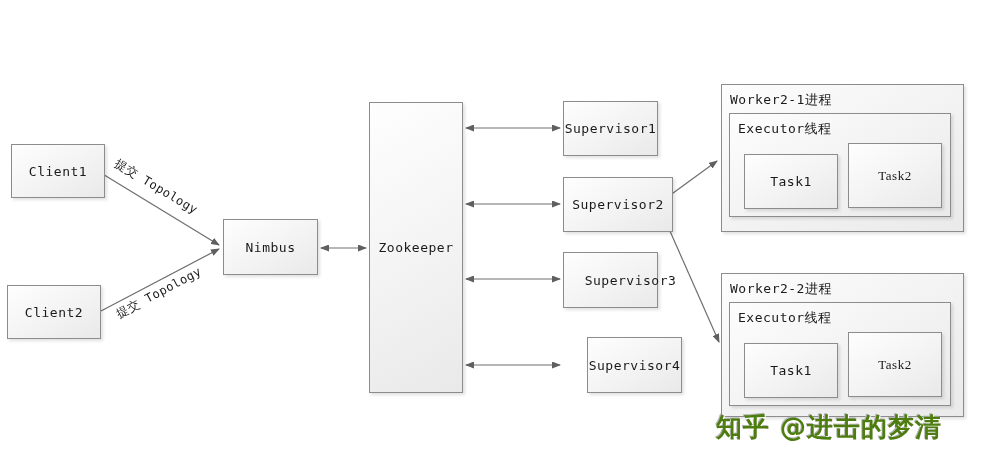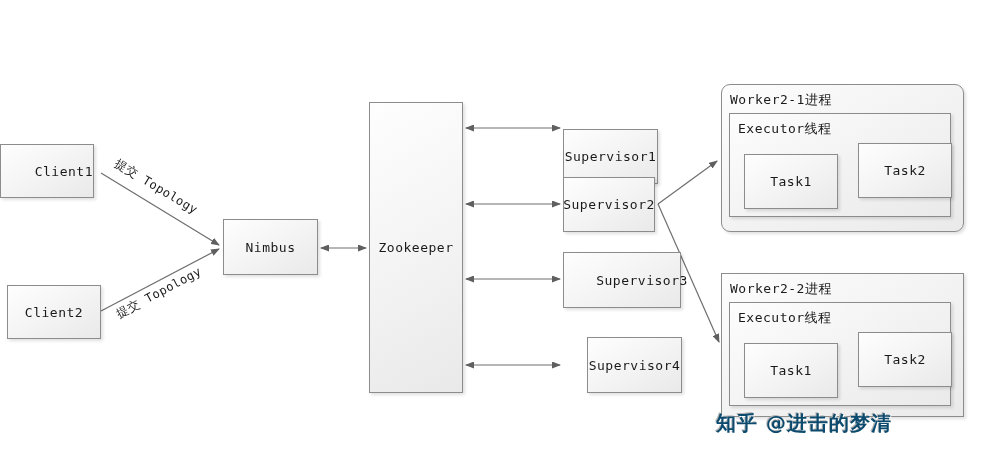--- a/index.html
+++ b/index.html
@@ -42,40 +42,40 @@
     letter-spacing:0.5px;
     color:#1a1a1a;
     white-space:nowrap;
     transform-origin:center center;
   }
   .edge-label.up{left:156px;top:187px;transform:translate(-50%,-50%) rotate(31deg);}
   .edge-label.down{left:159px;top:293px;transform:translate(-50%,-50%) rotate(-28deg);}
   #watermark{
     position:absolute;left:716px;top:410px;
     font-family:"DejaVu Sans","Liberation Sans",sans-serif;
-    font-size:20px;font-weight:bold;
-    color:#0c4a6e;
+    font-size:26px;font-weight:bold;
+    color:#4d7c0f;
     text-shadow:1px 1px 0 #ffffff,-1px -1px 0 #b3b3b3;
     letter-spacing:1px;
     white-space:nowrap;
   }
   
-  #client1{left:0;top:144px;width:94px;height:54px;justify-content:flex-end;}
+  #client1{left:11px;top:144px;width:94px;height:54px;}
   #client2{left:7px;top:285px;width:94px;height:54px;}
   #nimbus{left:223px;top:219px;width:95px;height:56px;}
   #zookeeper{left:369px;top:102px;width:94px;height:291px;}
-  #supervisor1{left:563px;top:101px;width:95px;height:55px;margin-top:28px;}
-  #supervisor2{left:563px;top:177px;width:92px;height:55px;justify-content:center;}
-  #supervisor3{left:563px;top:252px;width:118px;height:56px;padding-left:40px;}
+  #supervisor1{left:563px;top:101px;width:95px;height:55px;}
+  #supervisor2{left:563px;top:177px;width:110px;height:55px;justify-content:center;}
+  #supervisor3{left:563px;top:252px;width:95px;height:56px;padding-left:40px;}
   #supervisor4{left:563px;top:337px;width:95px;height:56px;margin-left:24px;}
-  #worker1{left:721px;top:84px;width:243px;height:148px;border-radius:9px;}
+  #worker1{left:721px;top:84px;width:243px;height:148px;}
   #worker2{left:721px;top:273px;width:243px;height:144px;}
   .executor-box{left:7px;top:28px;width:222px;height:104px;}
   .task1{left:14px;top:29px;width:94px;height:55px;margin-top:11px;}
-  .task2{left:128px;top:29px;width:94px;height:55px;}
+  .task2{left:118px;top:29px;width:94px;height:65px;font-family:Liberation Serif, serif;}
 </style>
 </head>
 <body>
 
 <div id="stage">
 
   <svg id="edge-layer" viewBox="0 0 990 468" xmlns="http://www.w3.org/2000/svg">
     <defs>
       <marker id="ah" markerWidth="9" markerHeight="7" refX="8" refY="3.5" orient="auto-start-reverse" markerUnits="userSpaceOnUse">
         <path d="M0,0 L9,3.5 L0,7 Z" fill="#5f5f5f"></path>

